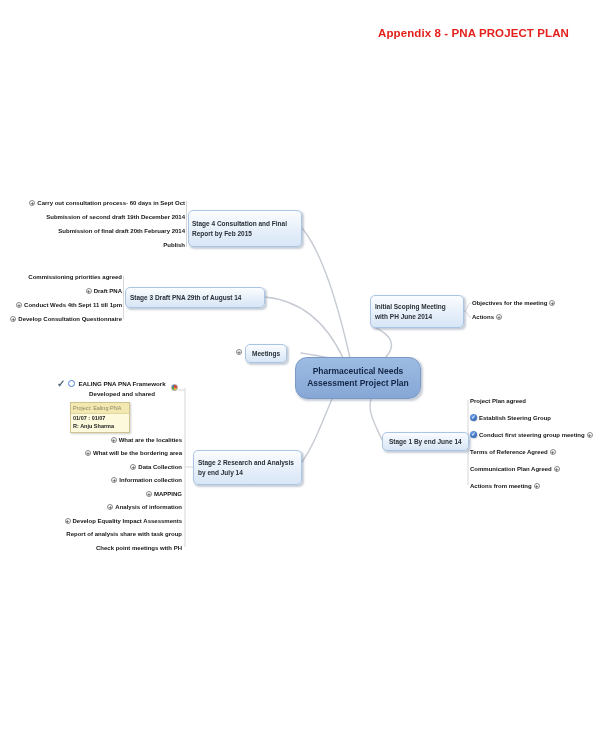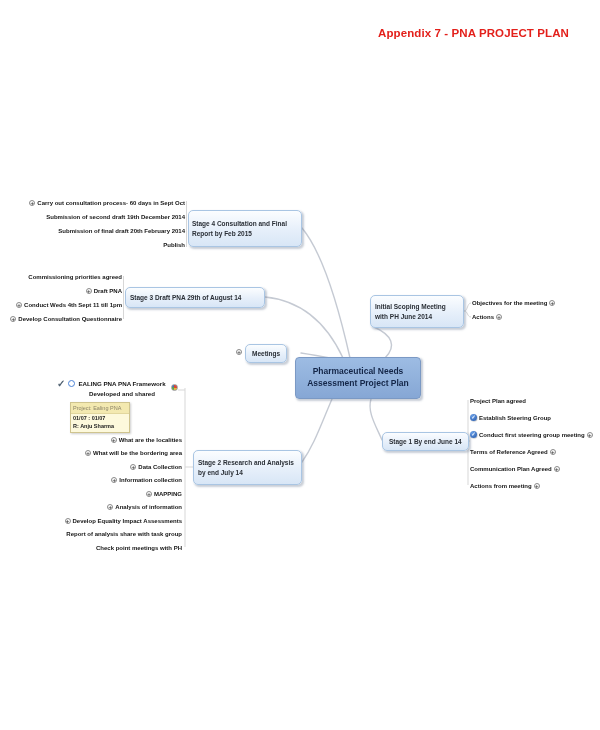--- a/index.html
+++ b/index.html
@@ -9,21 +9,21 @@
   .title{position:absolute;left:378px;top:27px;font-size:11.5px;font-weight:bold;
          color:#e3201b;z-index:3;white-space:nowrap;letter-spacing:.1px;}
   
   .node{position:absolute;z-index:2;box-sizing:content-box;
         background:linear-gradient(180deg,#fbfdff 0%,#e6effa 55%,#d8e6f6 100%);
         border:1px solid #a9c5e3;border-radius:5px;
         box-shadow:1.5px 1.5px 2px rgba(110,125,150,.38);
         font-size:6.5px;font-weight:bold;color:#2a2f36;line-height:1.45;
         display:flex;align-items:center;}
   .node.central{background:linear-gradient(180deg,#9dbce3 0%,#86a7d5 100%);
-        border-color:#7b99c4;border-radius:4px;color:#142648;font-size:8.5px;
+        border-color:#7b99c4;border-radius:12px;color:#142648;font-size:8.5px;
         justify-content:center;text-align:center;line-height:1.4;}
   #node-central{left:295px;top:357px;width:114px;height:32px;padding:4px 5px;}
   #node-stage4{left:188px;top:210px;width:106px;height:27px;padding:4px 3px;}
   #node-stage3{left:125px;top:287px;width:130px;height:13px;padding:3px 4px;white-space:nowrap;}
   #node-scoping{left:370px;top:295px;width:84px;height:23px;padding:4px 4px;}
   #node-meetings{left:245px;top:344px;width:max-content;height:11px;padding:3px 6px;white-space:nowrap;}
   #node-stage2{left:193px;top:450px;width:99px;height:25px;padding:4px 4px;}
   #node-stage1{left:382px;top:432px;width:max-content;height:11px;padding:3px 6px;white-space:nowrap;}
   
   .stack{position:absolute;z-index:2;}
@@ -90,21 +90,21 @@
       <path d="M464,311 C468,311 467,303 471,303"></path>
       <path d="M464,311 C468,311 467,317 471,317"></path>
       <path d="M468,400 L468,485"></path>
       <path d="M465,441 L470,441"></path>
       <path d="M185,388 L185,547"></path>
       <path d="M185,467 L193,467"></path>
       <path d="M178,390 L185,390"></path>
     </g>
   </svg>
 
-  <div class="title">Appendix 7 - PNA PROJECT PLAN</div>
+  <div class="title">Appendix 8 - PNA PROJECT PLAN</div>
 
   <div class="node central" id="node-central">Pharmaceutical Needs Assessment Project Plan</div>
   <div class="node" id="node-stage4">Stage 4 Consultation and Final Report by Feb 2015</div>
   <div class="node" id="node-stage3">Stage 3 Draft PNA 29th of August 14</div>
   <div class="node" id="node-scoping">Initial Scoping Meeting with PH June 2014</div>
   <span class="ic-plus" id="meetings-expand"></span>
   <div class="node" id="node-meetings">Meetings</div>
   <div class="node" id="node-stage2">Stage 2 Research and Analysis by end July 14</div>
   <div class="node" id="node-stage1">Stage 1 By end June 14</div>
 

